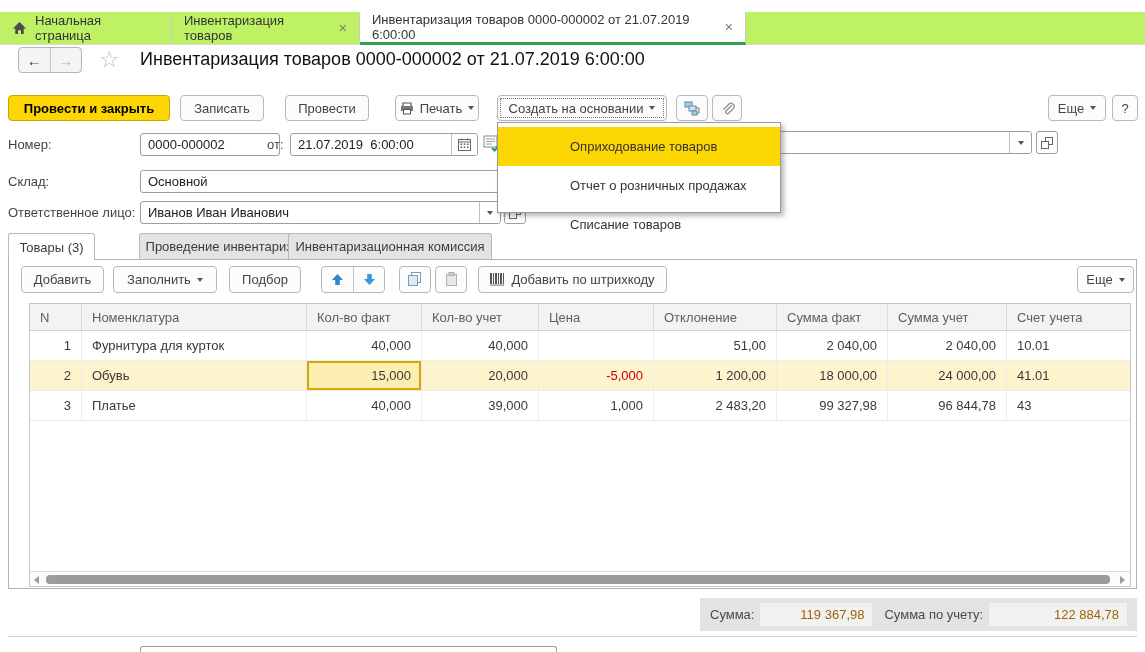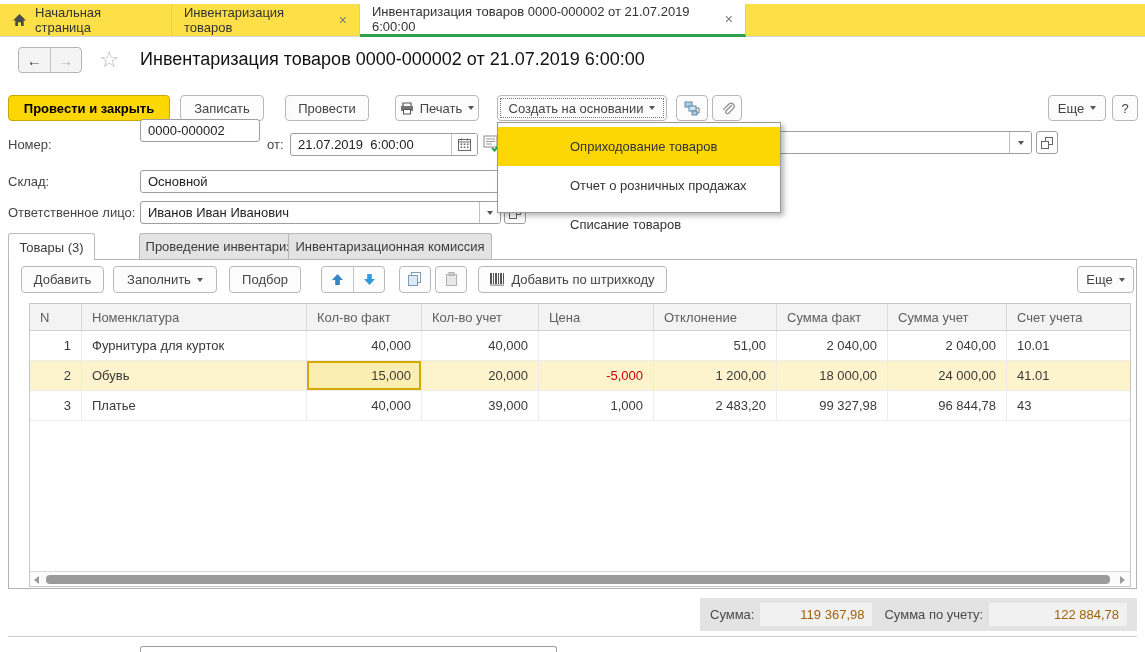--- a/index.html
+++ b/index.html
@@ -1,21 +1,21 @@
 <!DOCTYPE html>
 <html><head>
 <meta charset="utf-8">
 <style>
   * { margin:0; padding:0; box-sizing:border-box; }
   html,body { background:#fff; }
   body { font-family:"Liberation Sans","DejaVu Sans",sans-serif; font-size:13px; color:#3a3a3a; }
   .canvas { position:relative; width:1145px; height:652px; background:#fff; overflow:hidden; }
 
   
-  .tabbar { position:absolute; left:0; top:4px; width:1145px; height:33px; background:#fde047; border-bottom:1px solid #d6d6d6; }
+  .tabbar { position:absolute; left:0; top:12px; width:1145px; height:33px; background:#bef264; border-bottom:1px solid #d6d6d6; }
   .wtab { position:absolute; top:0; height:32px; display:flex; align-items:center; gap:8px; padding:0 12px; border-right:1px solid #c9c9c9; color:#333; cursor:default; }
   .wtab.active { background:#fff; border-bottom:3px solid #2e9e4f; height:33px; }
   .wtab .x { color:#777; font-size:14px; line-height:1; margin-left:6px; }
 
   
   .navgroup { position:absolute; left:18px; top:47px; width:64px; height:26px; display:flex; border:1px solid #b5b5b5; border-radius:4px; overflow:hidden; background:#f4f4f4; }
   .navgroup .nbtn { flex:1; display:flex; align-items:center; justify-content:center; font-size:15px; color:#444; }
   .navgroup .nbtn + .nbtn { border-left:1px solid #c5c5c5; color:#b5b5b5; }
   .star { position:absolute; left:99px; top:46px; font-size:23px; color:#bdbdbd; }
   .page-title { position:absolute; left:140px; top:49px; font-size:18px; color:#111; }
@@ -153,21 +153,21 @@
         </svg>
     </span>
   </div>
   <div class="btn" style="left:1048px; width:58px;">
     <span>Еще</span>
     <span class="caret"></span>
   </div>
   <div class="btn" style="left:1112px; width:26px; padding:0;">?</div>
 
   <div class="lbl" style="left:8px; top:137px;">Номер:</div>
-  <div class="input" style="left:140px; top:119px; width:120px;">0000-000002</div>
+  <div class="input" style="left:140px; top:133px; width:140px;">0000-000002</div>
   <div class="lbl" style="left:267px; top:137px;">от:</div>
   <div class="group" style="left:290px; top:133px; width:188px;">
     <span class="gtext">21.07.2019  6:00:00</span>
     <span class="gseg" style="width:26px;">
       <span>
         <svg width="13" height="13" viewBox="0 0 13 13">
             <rect x="0.5" y="1.5" width="12" height="11" fill="none" stroke="#666"></rect>
             <line x1="0.5" y1="4" x2="12.5" y2="4" stroke="#666"></line>
             <line x1="3.5" y1="0.5" x2="3.5" y2="2.5" stroke="#666"></line>
             <line x1="9.5" y1="0.5" x2="9.5" y2="2.5" stroke="#666"></line>

